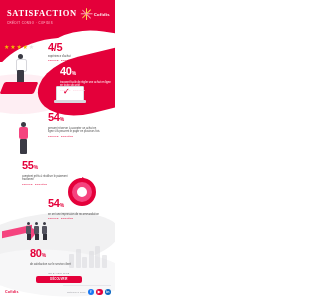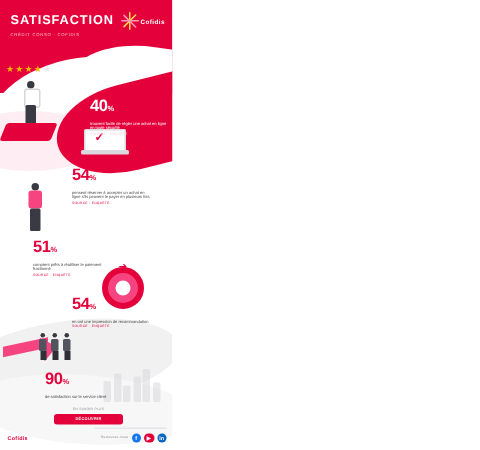--- a/index.html
+++ b/index.html
@@ -22,21 +22,21 @@
     transform:rotate(-4deg);
   }
   .header-swoop2{
     position:absolute;left:46px;top:30px;width:90px;height:50px;
     background:#ffffff;border-radius:60% 0 0 0;
     transform:rotate(8deg);
   }
   .title-block{position:absolute;left:7px;top:9px;z-index:5;}
   .title-1,.title-2{
     color:#ffffff;font-weight:bold;letter-spacing:.6px;
-    font-size:8.5px;line-height:9px;text-transform:uppercase;
+    font-size:8.5px;line-height:9px;text-transform:uppercase;font-family:Liberation Serif, serif;
   }
   .title-row{display:flex;align-items:center;gap:2px;}
   .pill{
     display:inline-block;background:#ffffff;color:#e4003a;
     font-size:3.2px;font-weight:bold;border-radius:4px;
     padding:1px 3px;line-height:4px;letter-spacing:.2px;
     white-space:nowrap;
   }
   .subtitle{
     color:#ffc2d2;font-size:2.8px;letter-spacing:.5px;margin-top:3px;
@@ -243,20 +243,25 @@
   <div class="band-grey2"></div>
 
   <div class="stars">
     <span class="star">★</span>
     <span class="star">★</span>
     <span class="star">★</span>
     <span class="star">★</span>
     <span class="star dim">★</span>
   </div>
 
+  <div class="stat s-rating">
+    <div class="num">4/5</div>
+    <div class="desc">expérience d'achat</div>
+    <div class="src">SOURCE · ENQUÊTE 2023</div>
+  </div>
 
   <div class="person-a">
     <div class="h"></div>
       <div class="t"></div>
       <div class="l"></div>
   </div>
   <div class="mat"></div>
 
   <div class="laptop">
     <div class="screen"></div>
@@ -314,33 +319,33 @@
     <div class="src">SOURCE · ENQUÊTE</div>
   </div>
 
   <div class="stat s-64">
     <div class="num"><span>54</span><span class="unit">%</span></div>
     <div class="desc">pensent réserver à accepter un achat en ligne s'ils peuvent le payer en plusieurs fois</div>
     <div class="src">SOURCE · ENQUÊTE</div>
   </div>
 
   <div class="stat s-96">
-    <div class="num"><span>51</span><span class="unit">%</span></div>
+    <div class="num"><span>55</span><span class="unit">%</span></div>
     <div class="desc">comptent prêts à réutiliser le paiement fractionné</div>
     <div class="src">SOURCE · ENQUÊTE</div>
   </div>
 
   <div class="stat s-83">
     <div class="num"><span>54</span><span class="unit">%</span></div>
     <div class="desc">en ont une impression de recommandation</div>
     <div class="src">SOURCE · ENQUÊTE</div>
   </div>
 
   <div class="stat s-90">
-    <div class="num"><span>90</span><span class="unit">%</span></div>
+    <div class="num"><span>80</span><span class="unit">%</span></div>
     <div class="desc">de satisfaction sur le service client</div>
   </div>
 
   <div class="cta">
     <div class="cta-top">EN SAVOIR PLUS</div>
     <div class="cta-btn">DÉCOUVRIR</div>
   </div>
 
   <div class="foot-rule"></div>
   <div class="foot-logo">Cofidis</div>

